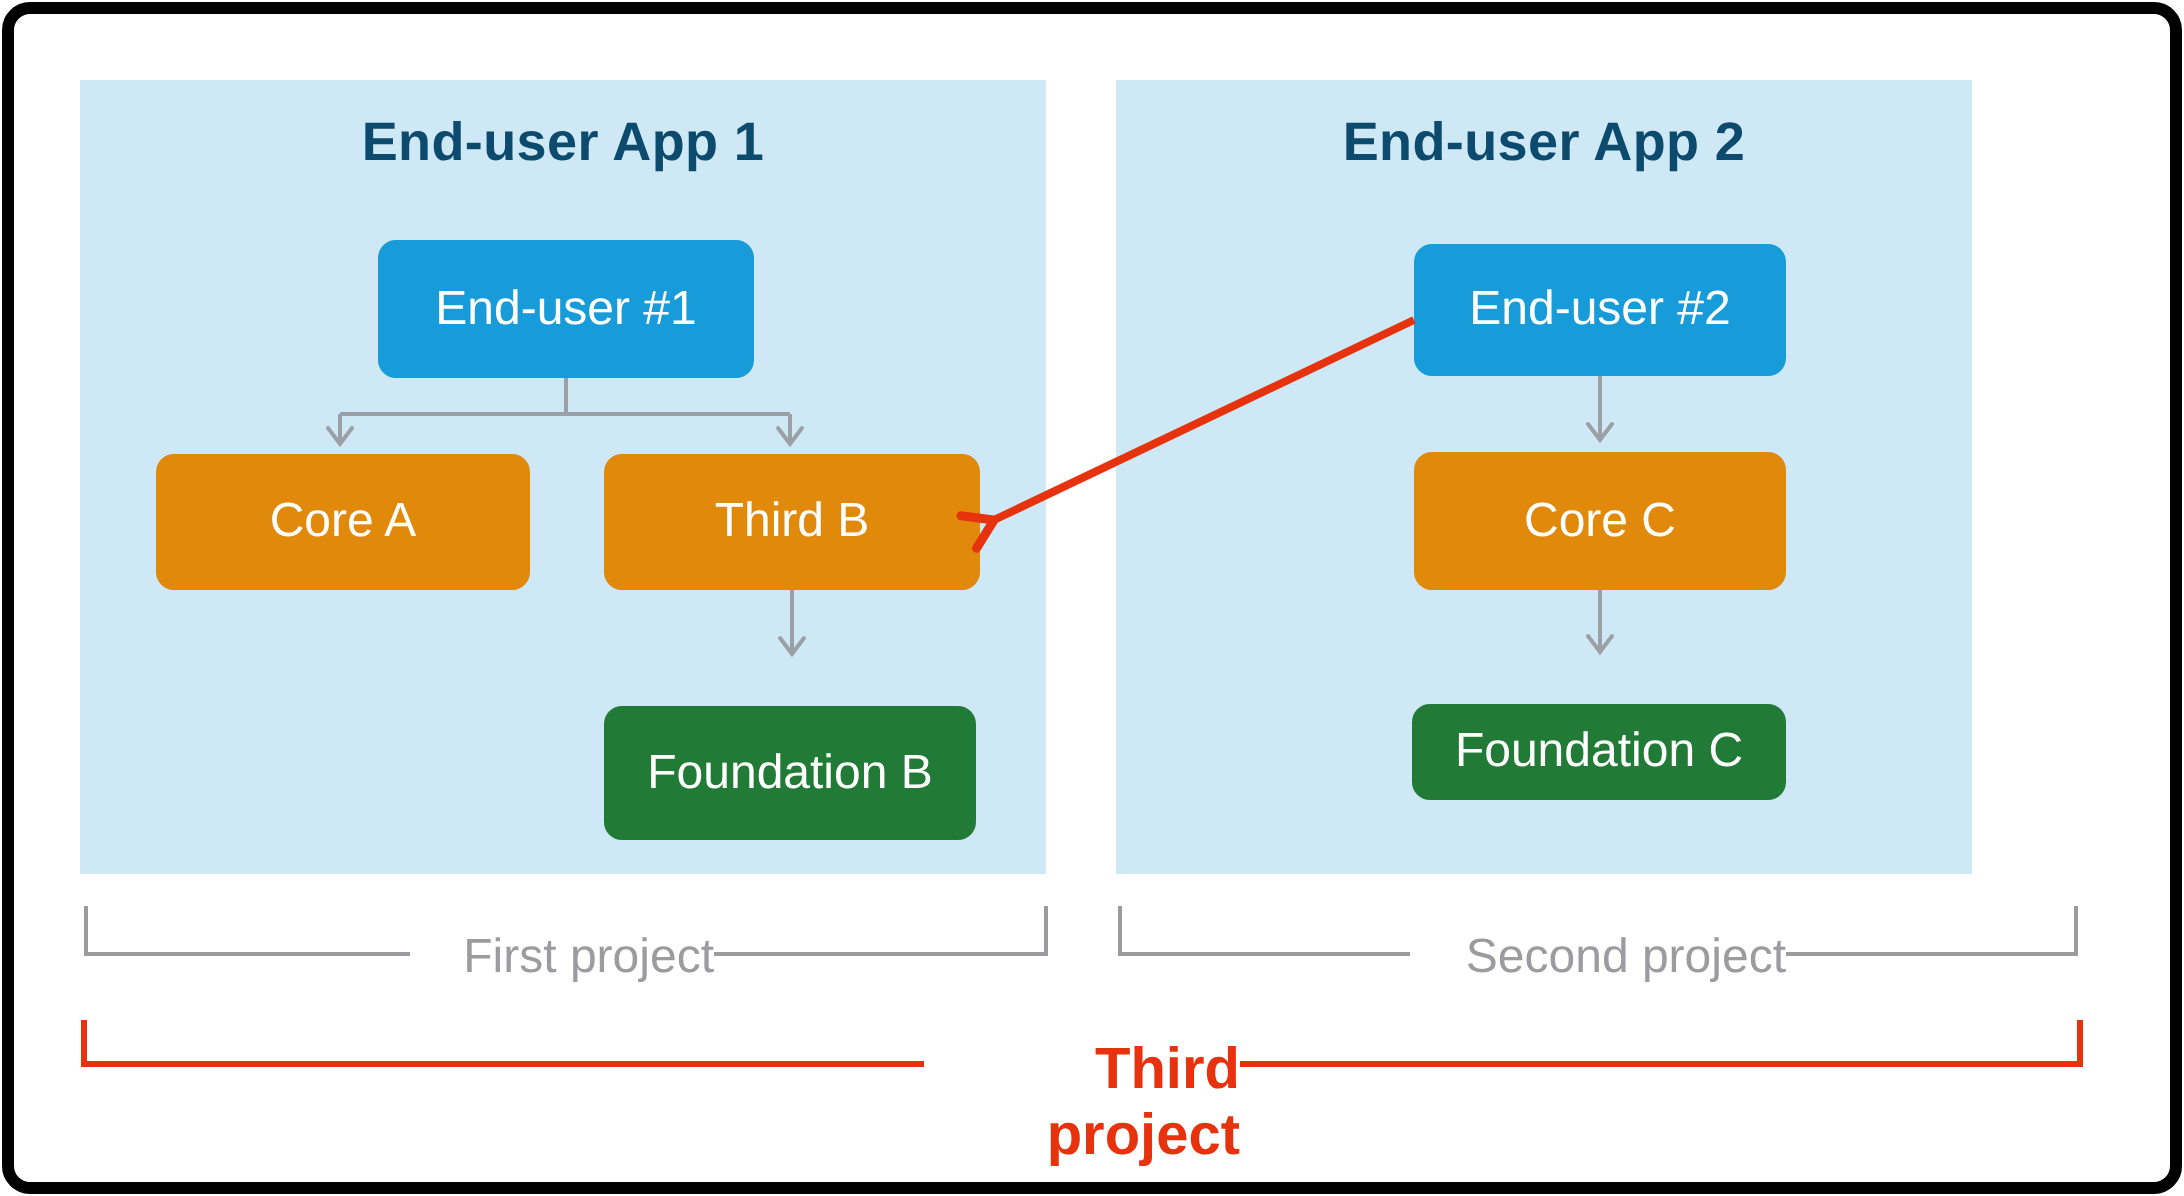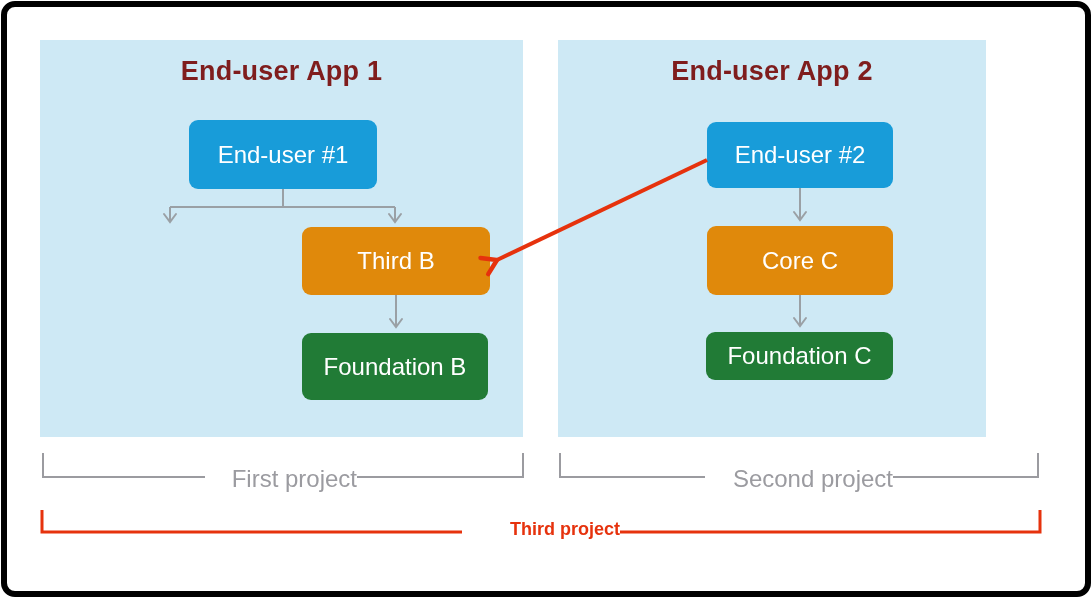--- a/index.html
+++ b/index.html
@@ -12,63 +12,64 @@
     box-sizing:border-box;border:6px solid #000000;border-radius:14px;
     pointer-events:none;z-index:50;
   }
   .panel{
     position:absolute;top:40px;width:483px;height:397px;
     background:#cee9f5;z-index:1;display:flex;justify-content:center;
   }
   .panel-left{left:40px;}
   .panel-right{left:558px;width:428px;text-align:center;}
   .panel-title{
-    margin-top:16px;font-size:27px;font-weight:700;color:#7f1d1d;
+    margin-top:16px;font-size:27px;font-weight:700;color:#0c4a6e;
     letter-spacing:0.2px;
   }
   .node{
     position:absolute;z-index:2;border-radius:9px;color:#ffffff;
     display:flex;align-items:center;justify-content:center;
     font-size:24px;font-weight:400;
   }
   .node-enduser{background:#189cd9;text-align:center;}
   .node-core{background:#e0890b;}
-  .node-foundation{background:#217b36;}
+  .node-foundation{background:#217b36;margin-top:20px;}
   #n-enduser1{left:189px;top:120px;width:188px;height:69px;}
   #n-corea{left:78px;top:227px;width:187px;height:68px;}
   #n-coreb{left:302px;top:227px;width:188px;height:68px;}
   #n-foundationb{left:302px;top:333px;width:186px;height:67px;}
   #n-enduser2{left:707px;top:122px;width:186px;height:66px;}
   #n-corec{left:707px;top:226px;width:186px;height:69px;}
   #n-foundationc{left:706px;top:332px;width:187px;height:48px;}
   .overlay{position:absolute;left:0;top:0;z-index:5;pointer-events:none;}
   .bracket-label{
     position:absolute;z-index:6;text-align:right;
     font-size:24px;color:#9b9ba0;
   }
   #lbl-first{left:205px;top:465px;width:152px;}
   #lbl-second{left:705px;top:465px;width:188px;}
   #lbl-third{
     left:462px;top:519px;width:158px;
-    font-size:18px;font-weight:700;color:#e6320d;
+    font-size:29px;font-weight:700;color:#e6320d;
   }
 </style>
 </head>
 <body>
 
 <div class="root">
 
   <div class="panel panel-left">
     <div class="panel-title">End-user App 1</div>
   </div>
   <div class="panel panel-right">
     <div class="panel-title">End-user App 2</div>
   </div>
 
   <div class="node node-enduser" id="n-enduser1">End-user #1</div>
+  <div class="node node-core" id="n-corea">Core A</div>
   <div class="node node-core" id="n-coreb">Third B</div>
   <div class="node node-foundation" id="n-foundationb">Foundation B</div>
   <div class="node node-enduser" id="n-enduser2">End-user #2</div>
   <div class="node node-core" id="n-corec">Core C</div>
   <div class="node node-foundation" id="n-foundationc">Foundation C</div>
 
   <svg class="overlay" width="1092" height="598" viewBox="0 0 1092 598">
     <defs>
       <marker id="grayhead" markerUnits="userSpaceOnUse" markerWidth="18" markerHeight="18" refX="11" refY="8" orient="auto">
         <path d="M3,2 L11,8 L3,14" fill="none" stroke="#9aa0a5" stroke-width="2" stroke-linecap="round"></path>

